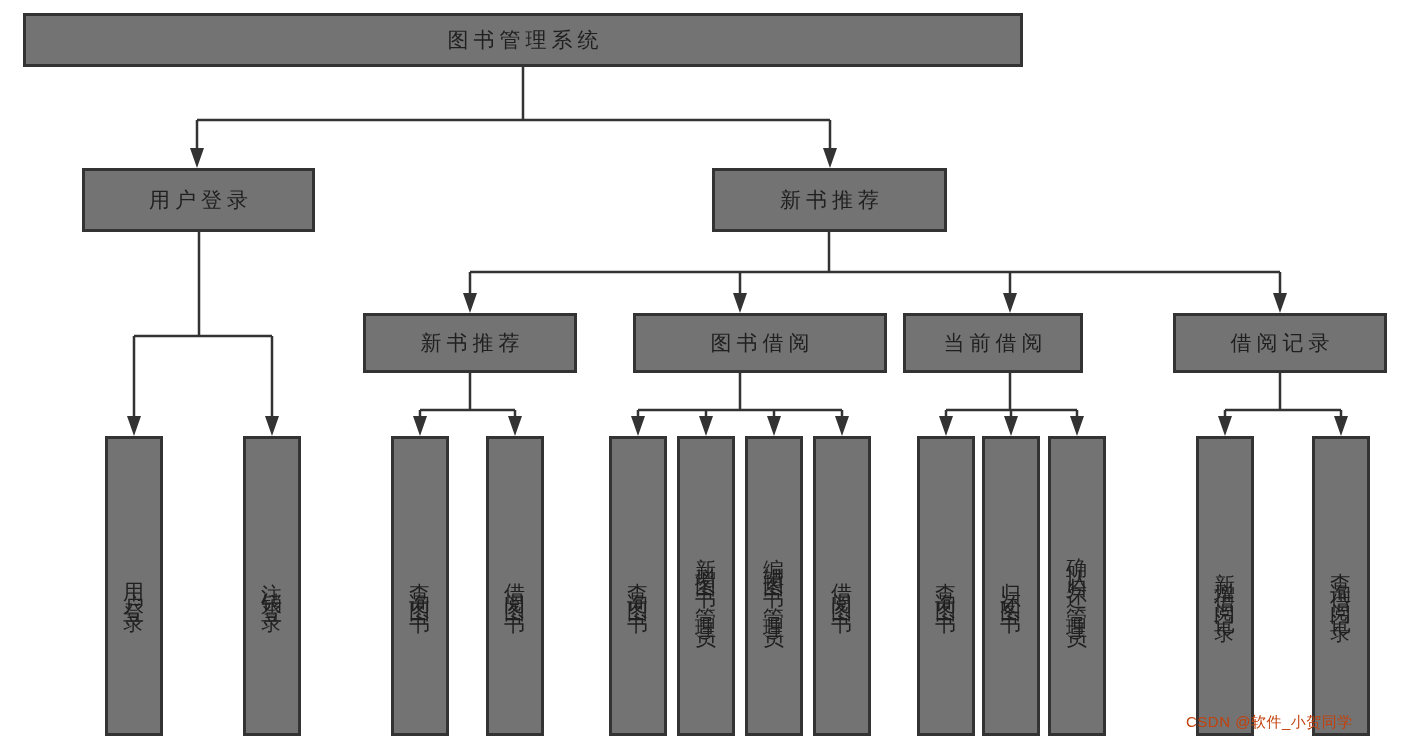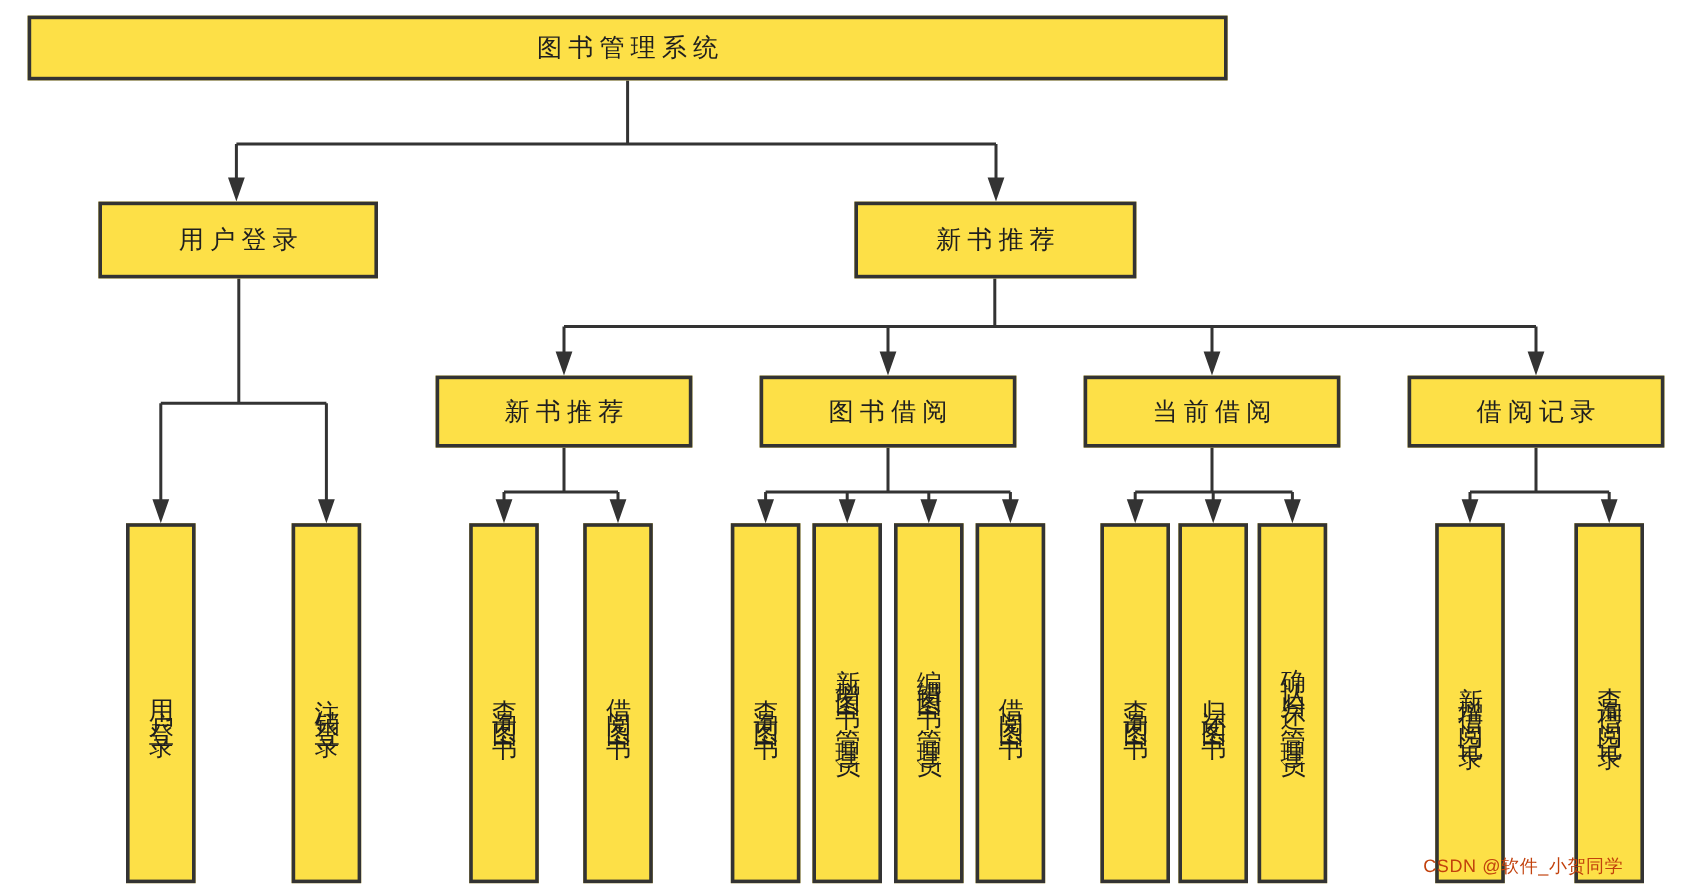--- a/index.html
+++ b/index.html
@@ -17,21 +17,21 @@
   }
   svg.edges {
     position: absolute;
     left: 0; top: 0;
     width: 1405px; height: 747px;
     z-index: 1;
   }
   .box {
     position: absolute;
     box-sizing: border-box;
-    background: #fde047;
+    background: #737373;
     border: 3px solid #333333;
     display: flex;
     align-items: center;
     justify-content: center;
     color: #1f1f1f;
     z-index: 2;
   }
   .hlabel {
     font-size: 21px;
     letter-spacing: 5px;
@@ -89,24 +89,24 @@
   <div class="box" style="left:82px; top:168px; width:233px; height:64px;">
     <span class="hlabel">用户登录</span>
   </div>
   <div class="box" style="left:712px; top:168px; width:235px; height:64px;">
     <span class="hlabel">新书推荐</span>
   </div>
 
   <div class="box" style="left:363px; top:313px; width:214px; height:60px;">
     <span class="hlabel">新书推荐</span>
   </div>
-  <div class="box" style="left:633px; top:313px; width:214px; height:60px;">
+  <div class="box" style="left:633px; top:313px; width:254px; height:60px;">
     <span class="hlabel">图书借阅</span>
   </div>
-  <div class="box" style="left:903px; top:313px; width:214px; height:60px;">
+  <div class="box" style="left:903px; top:313px; width:180px; height:60px;">
     <span class="hlabel">当前借阅</span>
   </div>
   <div class="box" style="left:1173px; top:313px; width:214px; height:60px;text-align:center;">
     <span class="hlabel">借阅记录</span>
   </div>
 
   <div class="box leaf" style="left:105px; top:436px; width:58px; height:300px;">
     <span>用户登录</span>
   </div>
   <div class="box leaf" style="left:243px; top:436px; width:58px; height:300px;">

